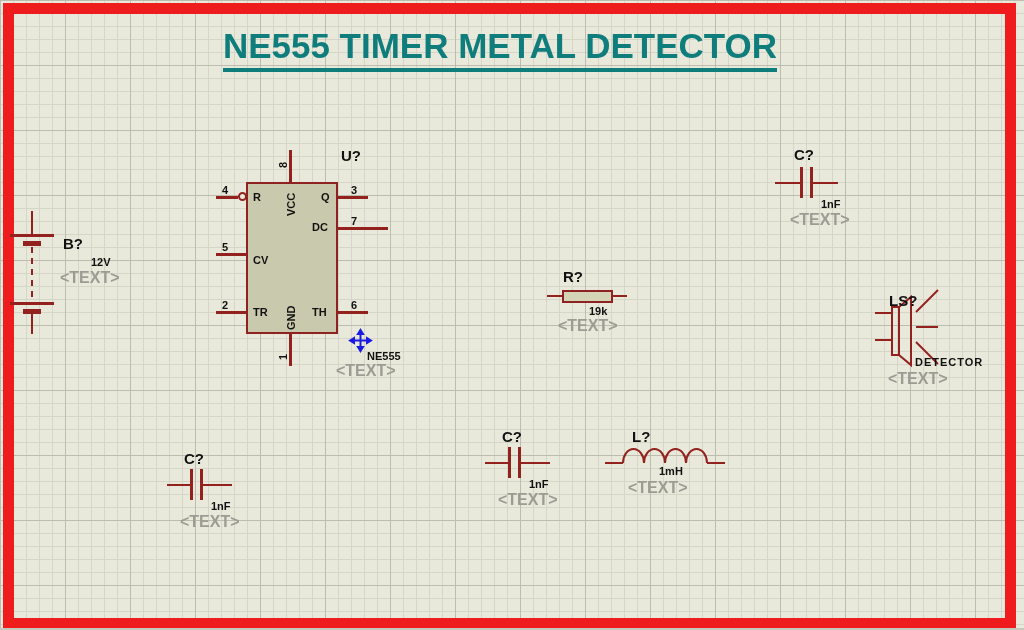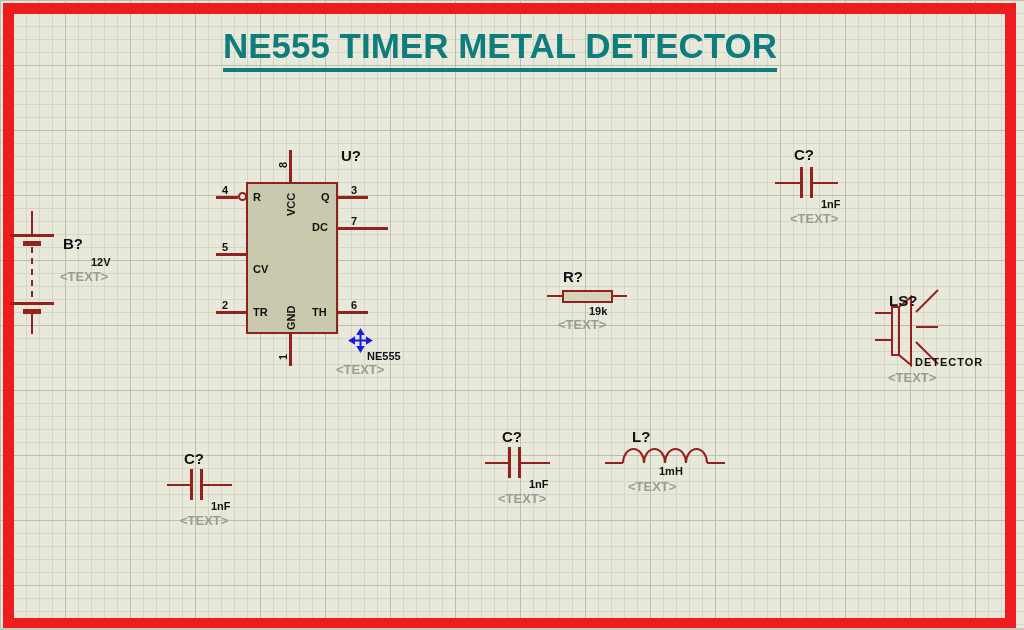--- a/index.html
+++ b/index.html
@@ -24,21 +24,21 @@
     border-bottom:4px solid #0e7d7c;padding-bottom:2px;letter-spacing:0px;
   }
   .footer{
     position:absolute;left:193px;top:575px;color:#0e7d7c;
     font-size:20px;font-weight:bold;letter-spacing:0px;
   }
   .hline,.vline{position:absolute;background:#93211e;}
   .lbl{position:absolute;color:#111;font-weight:bold;white-space:nowrap;line-height:1;}
   .ref{font-size:15px;}
   .val{font-size:11px;margin-left:28px;}
-  .ph{font-size:13px;color:#9c9c94;letter-spacing:0px;}
+  .ph{font-size:16px;color:#9c9c94;letter-spacing:0px;}
   .pin{font-size:11px;}
   .pname{font-size:11px;}
   .vtext{position:absolute;color:#111;font-weight:bold;font-size:11px;
     transform:rotate(-90deg);transform-origin:left top;white-space:nowrap;line-height:1;}
   .ic-body{
     position:absolute;left:246px;top:182px;width:92px;height:152px;
     border:2px solid #8e2222;background:#c9c9ad;box-sizing:border-box;
   }
   .res-body{
     position:absolute;left:562px;top:290px;width:51px;height:13px;
@@ -83,21 +83,21 @@
     <span class="lbl pin" style="left:222px;top:185px;">4</span>
     <span class="lbl pin" style="left:222px;top:242px;">5</span>
     <span class="lbl pin" style="left:222px;top:300px;">2</span>
     <span class="lbl pin" style="left:351px;top:185px;">3</span>
     <span class="lbl pin" style="left:351px;top:216px;">7</span>
     <span class="lbl pin" style="left:351px;top:300px;">6</span>
     <span class="vtext" style="left:278px;top:168px;">8</span>
     <span class="vtext" style="left:278px;top:360px;">1</span>
 
     <span class="lbl pname" style="left:253px;top:192px;">R</span>
-    <span class="lbl pname" style="left:253px;top:264px;">CV</span>
+    <span class="lbl pname" style="left:253px;top:255px;">CV</span>
     <span class="lbl pname" style="left:253px;top:307px;">TR</span>
     <span class="lbl pname" style="left:321px;top:192px;">Q</span>
     <span class="lbl pname" style="left:312px;top:222px;text-align:center;">DC</span>
     <span class="lbl pname" style="left:312px;top:307px;">TH</span>
     <span class="vtext" style="left:286px;top:216px;">VCC</span>
     <span class="vtext" style="left:286px;top:330px;">GND</span>
 
     <span class="lbl ref" style="left:341px;top:148px;">U?</span>
     <span class="lbl val" style="left:339px;top:351px;">NE555</span>
     <span class="lbl ph" style="left:336px;top:363px;">&lt;TEXT&gt;</span>

